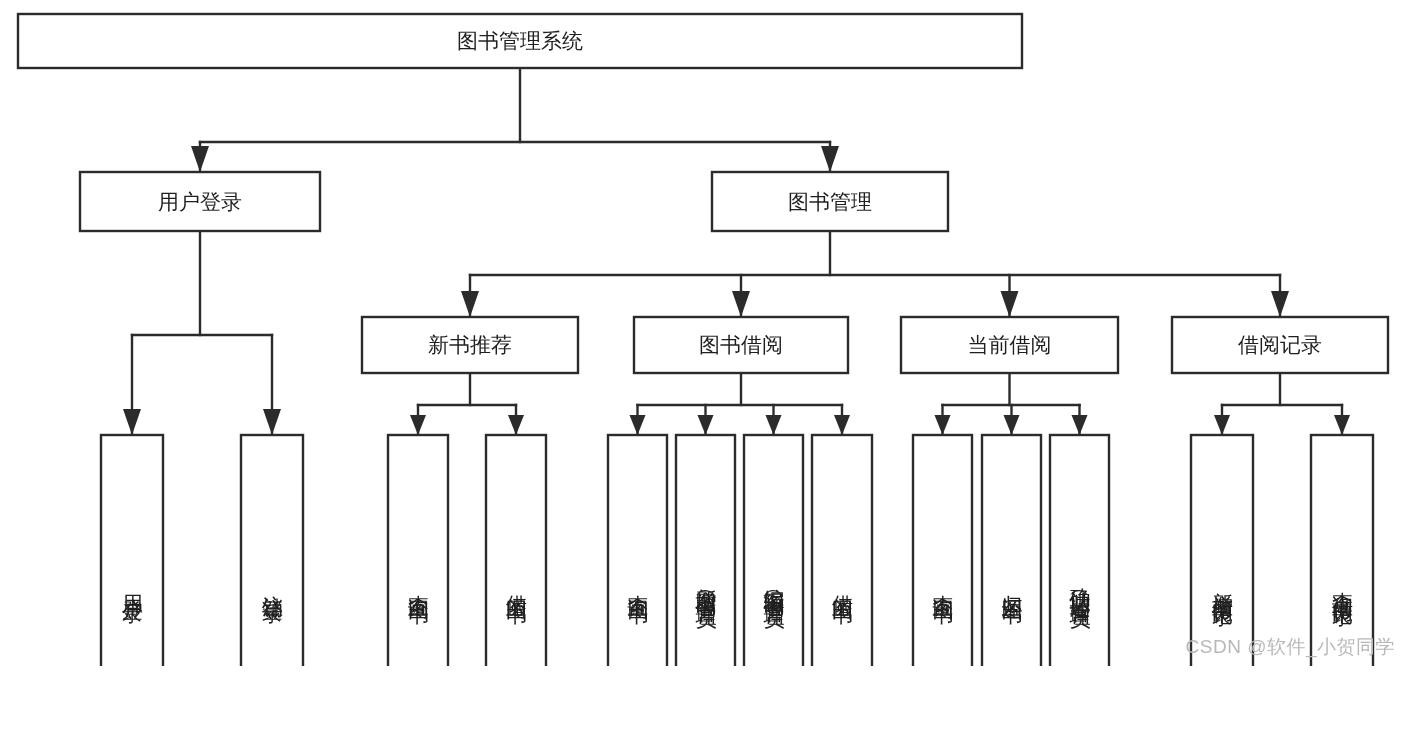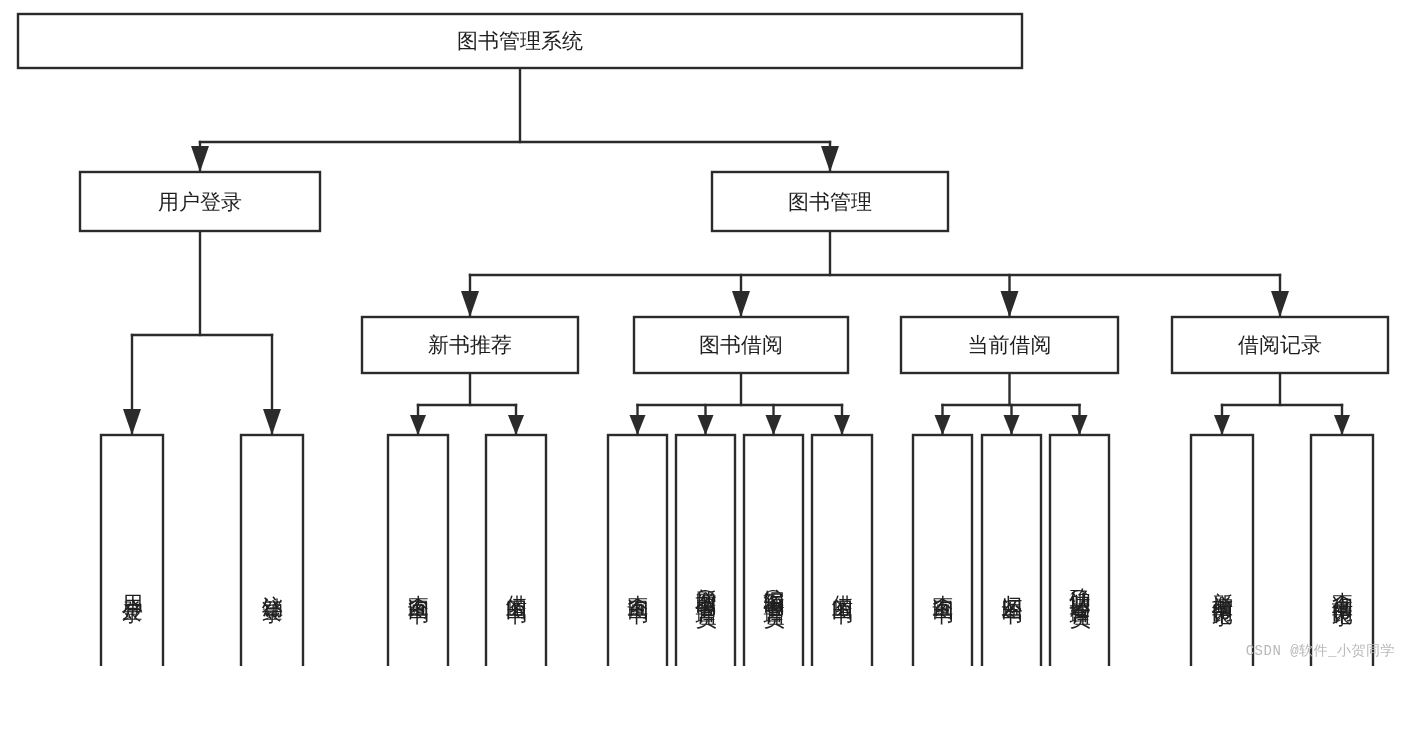--- a/index.html
+++ b/index.html
@@ -67,22 +67,22 @@
     font-family: "DejaVu Sans", "Liberation Sans", sans-serif;
     font-size: 21px;
     color: #1f1f1f;
     line-height: 1;
     white-space: nowrap;
   }
   .watermark {
     position: absolute;
     right: 10px;
     bottom: 6px;
-    font-family: Liberation Mono, monospace;
-    font-size: 14px;
+    font-family: Liberation Sans, sans-serif;
+    font-size: 19px;
     color: #b8b8b8;
     letter-spacing: 0.5px;
     user-select: none;
     white-space: nowrap;
   }
 </style>
 </head>
 <body>
 
 <div id="canvas">

